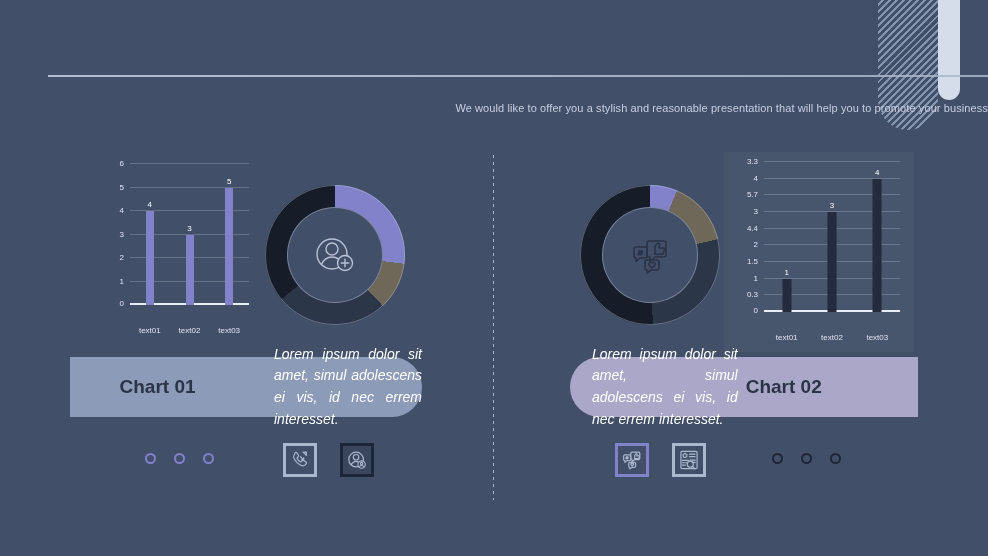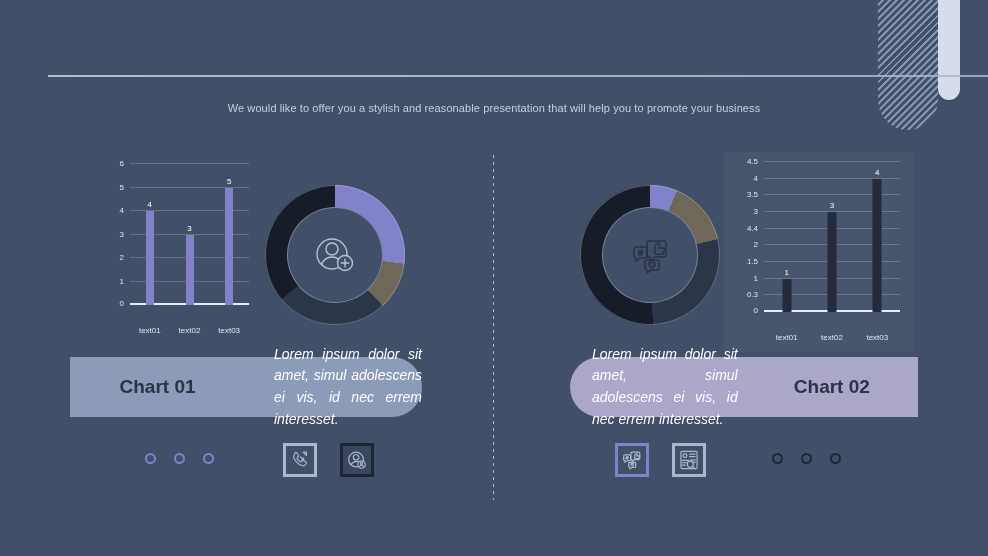--- a/index.html
+++ b/index.html
@@ -52,21 +52,21 @@
     position: absolute;
     left: 48px; top: 75px;
     width: 940px; height: 2px;
     background: linear-gradient(to right, #c9d2e0, #aab6ca);
     opacity: .85;
   }
 
   .subtitle {
     position: absolute;
     left: 0; top: 102px; width: 988px;
-    text-align: center;
+    text-align: right;
     font-size: 11px;
     color: #c6cfdf;
     letter-spacing: .1px;
   }
 
   
   .divider-v {
     position: absolute;
     left: 493px; top: 155px;
     width: 1px; height: 345px;
@@ -180,21 +180,21 @@
     border-radius: 30px 0 0 30px;
     justify-content: flex-start;
   }
   .pill-title {
     font-size: 19px;
     font-weight: 700;
     color: #2b3346;
     white-space: nowrap;
   }
   .pill.left  .pill-title { width: 175px; text-align: center; }
-  .pill.right .pill-title { width: 175px; text-align: center; }
+  .pill.right .pill-title { width: 175px; text-align: left; }
   .pill-text {
     width: 148px;
     font-size: 14px;
     line-height: 1.55;
     color: #ffffff;
     text-align: justify;
     font-style: italic;
   }
   .pill.left  .pill-text { margin-left: 8px; }
   .pill.right .pill-text { margin-left: 22px; margin-right: 8px; }
@@ -324,27 +324,27 @@
         <div class="gridline" style="bottom: 44.4444%;">
           <span class="ytick">2</span>
         </div>
         <div class="gridline" style="bottom: 55.5556%;">
           <span class="ytick">4.4</span>
         </div>
         <div class="gridline" style="bottom: 66.6667%;">
           <span class="ytick">3</span>
         </div>
         <div class="gridline" style="bottom: 77.7778%;">
-          <span class="ytick">3.5</span>
+          <span class="ytick">5.7</span>
         </div>
         <div class="gridline" style="bottom: 88.8889%;">
           <span class="ytick">4</span>
         </div>
         <div class="gridline" style="bottom: 100%;">
-          <span class="ytick">4.5</span>
+          <span class="ytick">3.3</span>
         </div>
         <div class="bar dark" style="left: 16.6667%; height: 22.2222%;">
           <span class="bar-value">1</span>
         </div>
         <span class="xtick" style="left: 16.6667%;">text01</span>
         <div class="bar dark" style="left: 50%; height: 66.6667%;">
           <span class="bar-value">3</span>
         </div>
         <span class="xtick" style="left: 50%;">text02</span>
         <div class="bar dark" style="left: 83.3333%; height: 88.8889%;">

